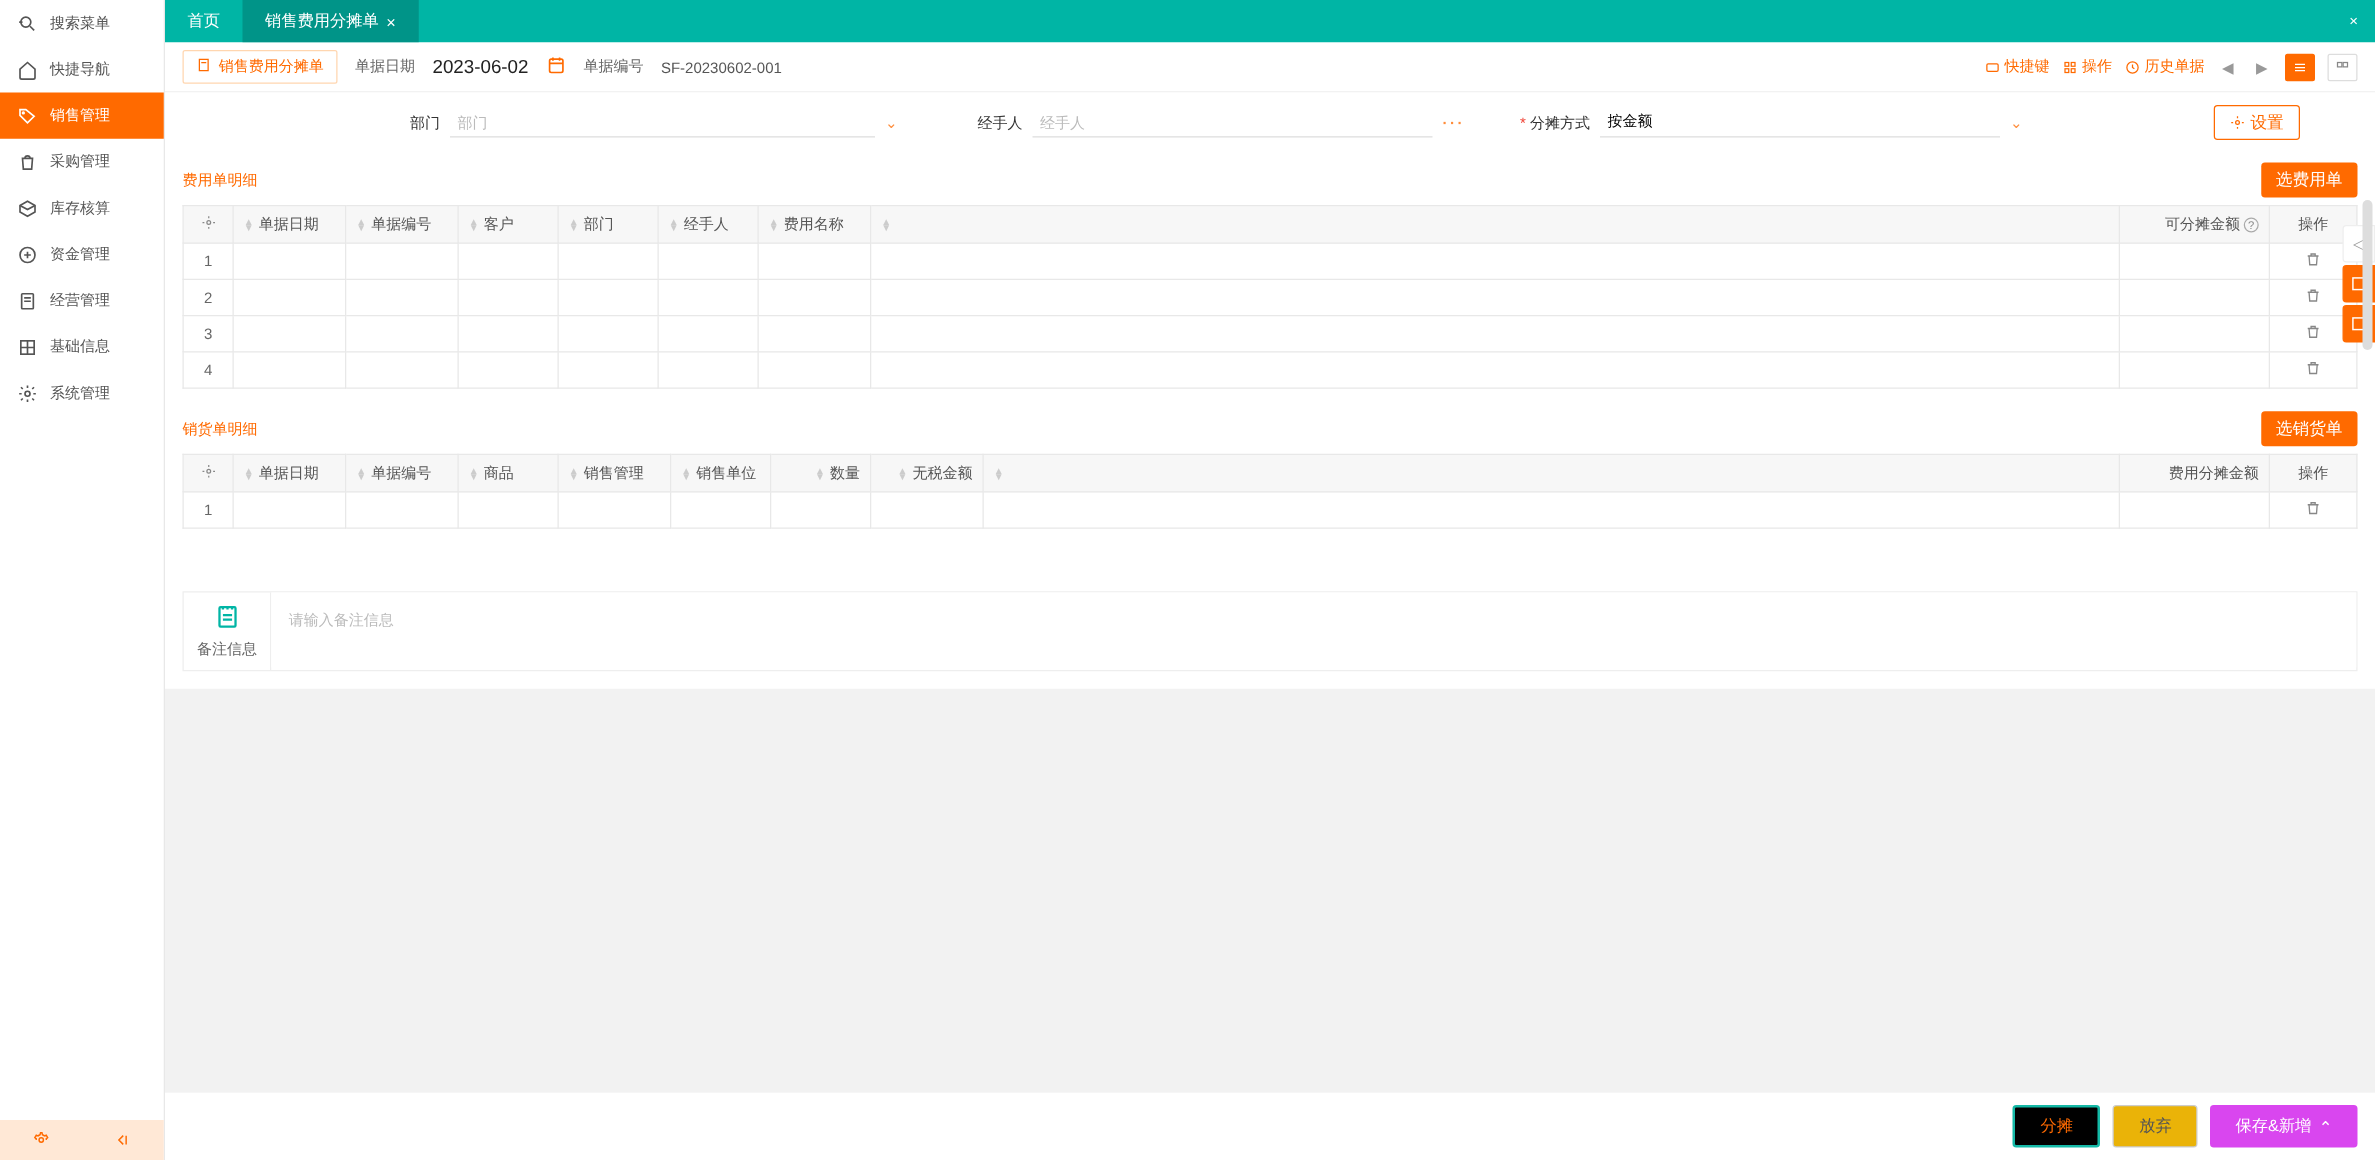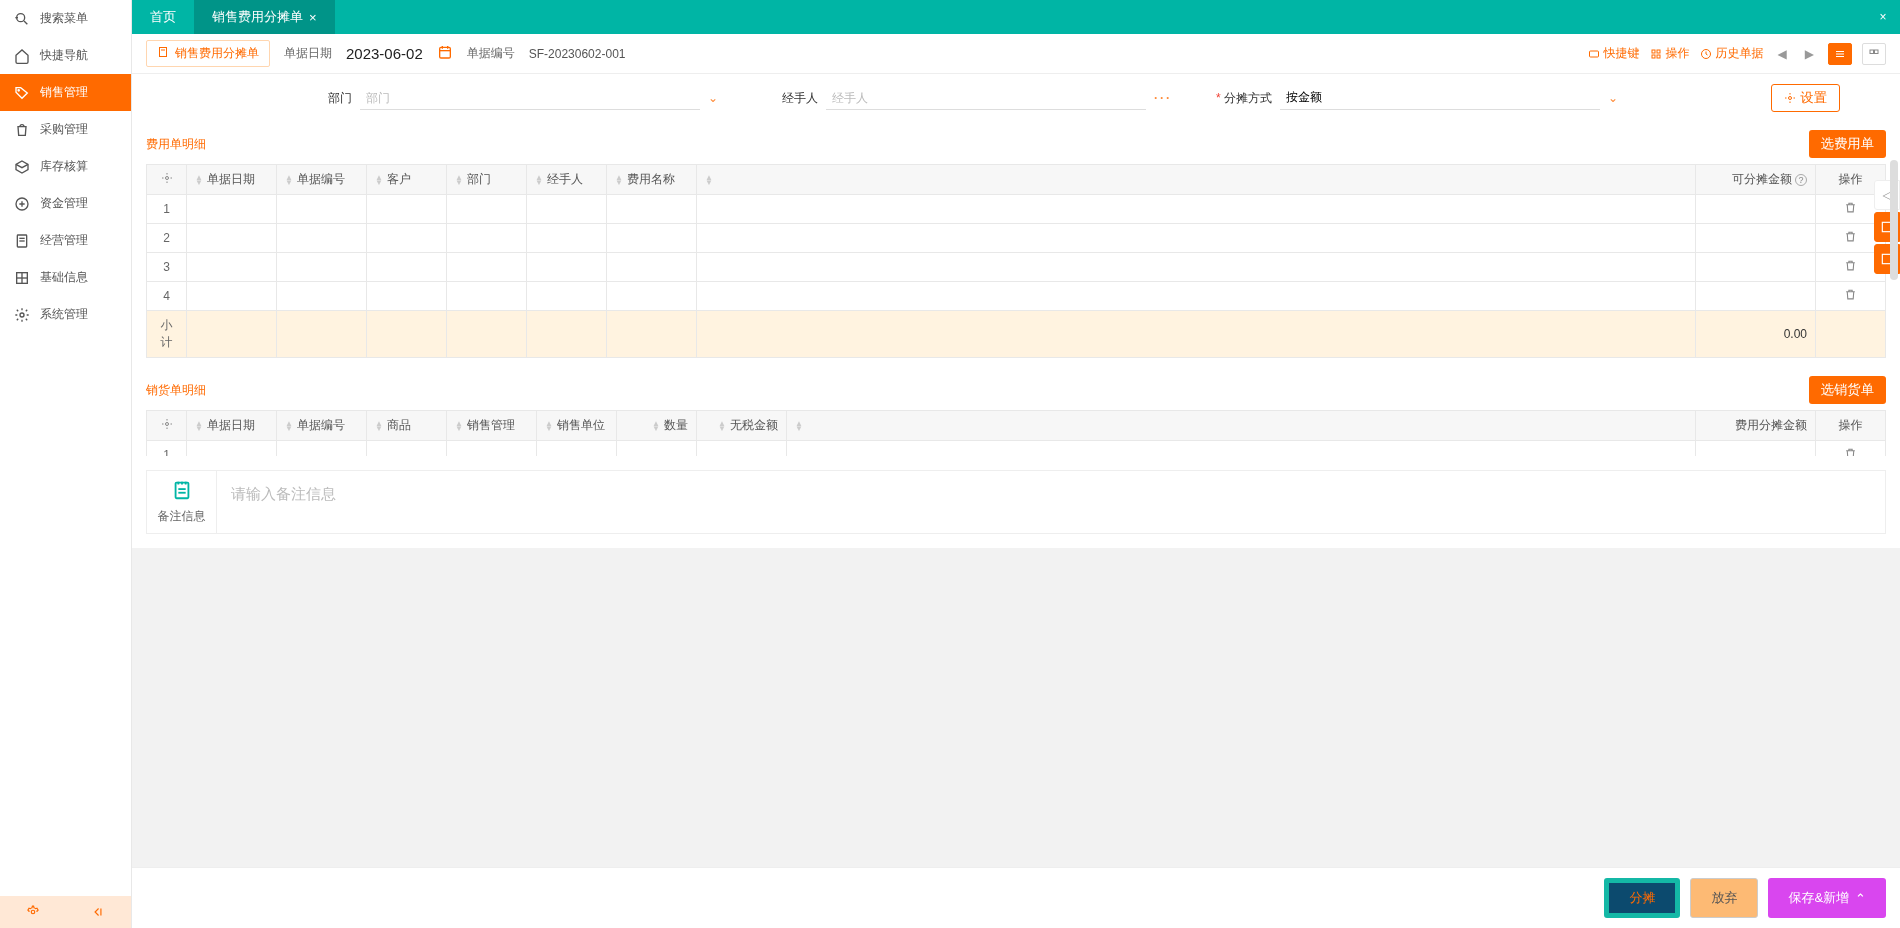--- a/index.html
+++ b/index.html
@@ -59,28 +59,28 @@
 .rownum { text-align:center; width:40px; color:#666;}
 .opcell { text-align:center; color:#888; cursor:pointer;}
 tr.subtotal td { background:#fff3e0; }
 .right { text-align:right; }
 .helpq { display:inline-block; border:1px solid #aaa; border-radius:50%; width:12px; height:12px; line-height:11px; text-align:center; font-size:9px; color:#888; margin-left:3px;}
 
 
 .remarks { display:flex; border:1px solid #eee; margin: 14px; background:#fff;}
 .remarks .rlabel { width:70px; display:flex; flex-direction:column; align-items:center; justify-content:center; gap:4px; color:#666; border-right:1px solid #eee; padding:8px;}
 .remarks .rlabel .ric { color:#00b5a5; }
-.remarks textarea { flex:1; border:none; padding:14px; resize:none; outline:none; font-size:15px; height:60px;}
+.remarks textarea { flex:1; border:none; padding:14px; resize:none; outline:none; font-size:12px; height:60px;}
 .remarks textarea::placeholder { color:#bbb; }
 
 
 .footer { border-top:1px solid #eee; padding:10px 14px; display:flex; justify-content:flex-end; gap:10px; background:#fff;}
 .btn { padding:6px 20px; border-radius:3px; cursor:pointer; font-size:13px;}
-.btn-o-outline { border:5px solid #14b8a6; color:#ff6a00; background:#0c4a6e;}
-.btn-grey-outline { border:1px solid #ccc; color:#555; background:#fdba74;}
+.btn-o-outline { border:2px solid #14b8a6; color:#ff6a00; background:#000000;}
+.btn-grey-outline { border:1px solid #ccc; color:#555; background:#eab308;}
 .btn-orange { border:none; background:#d946ef; color:#fff; display:flex; align-items:center; gap:6px;}
 
 
 .floater { position:absolute; right:0; top:180px; display:flex; flex-direction:column; gap:2px;}
 .floater .fitem { width:26px; height:30px; display:flex; align-items:center; justify-content:center; border:1px solid #eee; background:#fff; color:#999; cursor:pointer; border-radius:3px 0 0 3px;}
 .floater .fitem.on { background:#ff6a00; color:#fff; border-color:#ff6a00;}
 .scrollbar-v { position:absolute; right:2px; top:160px; width:8px; height:120px; background:#ddd; border-radius:4px;}
 </style>
 </head>
 <body>
@@ -404,32 +404,20 @@
               <td></td>
               <td></td>
               <td></td>
               <td></td>
               <td></td>
               <td></td>
               <td class="opcell"><svg width="13" height="13" viewBox="0 0 24 24" fill="none" stroke="currentColor" stroke-width="2">
                   <path d="M4 7h16M9 7V4h6v3M6 7l1 13h10l1-13"></path>
                 </svg></td>
             </tr>
-          <tr class="subtotal">
-              <td class="rownum">小计</td>
-              <td></td>
-              <td></td>
-              <td></td>
-              <td></td>
-              <td></td>
-              <td></td>
-              <td></td>
-              <td class="right">0.00</td>
-              <td></td>
-            </tr>
         </tbody>
       </table>
 
       <div class="sect-head" style="margin-top:18px">
         <span class="sect-title">销货单明细</span>
         <button class="btn-solid">选销货单</button>
       </div>
       <table>
         <colgroup>
             <col style="width:40px">

